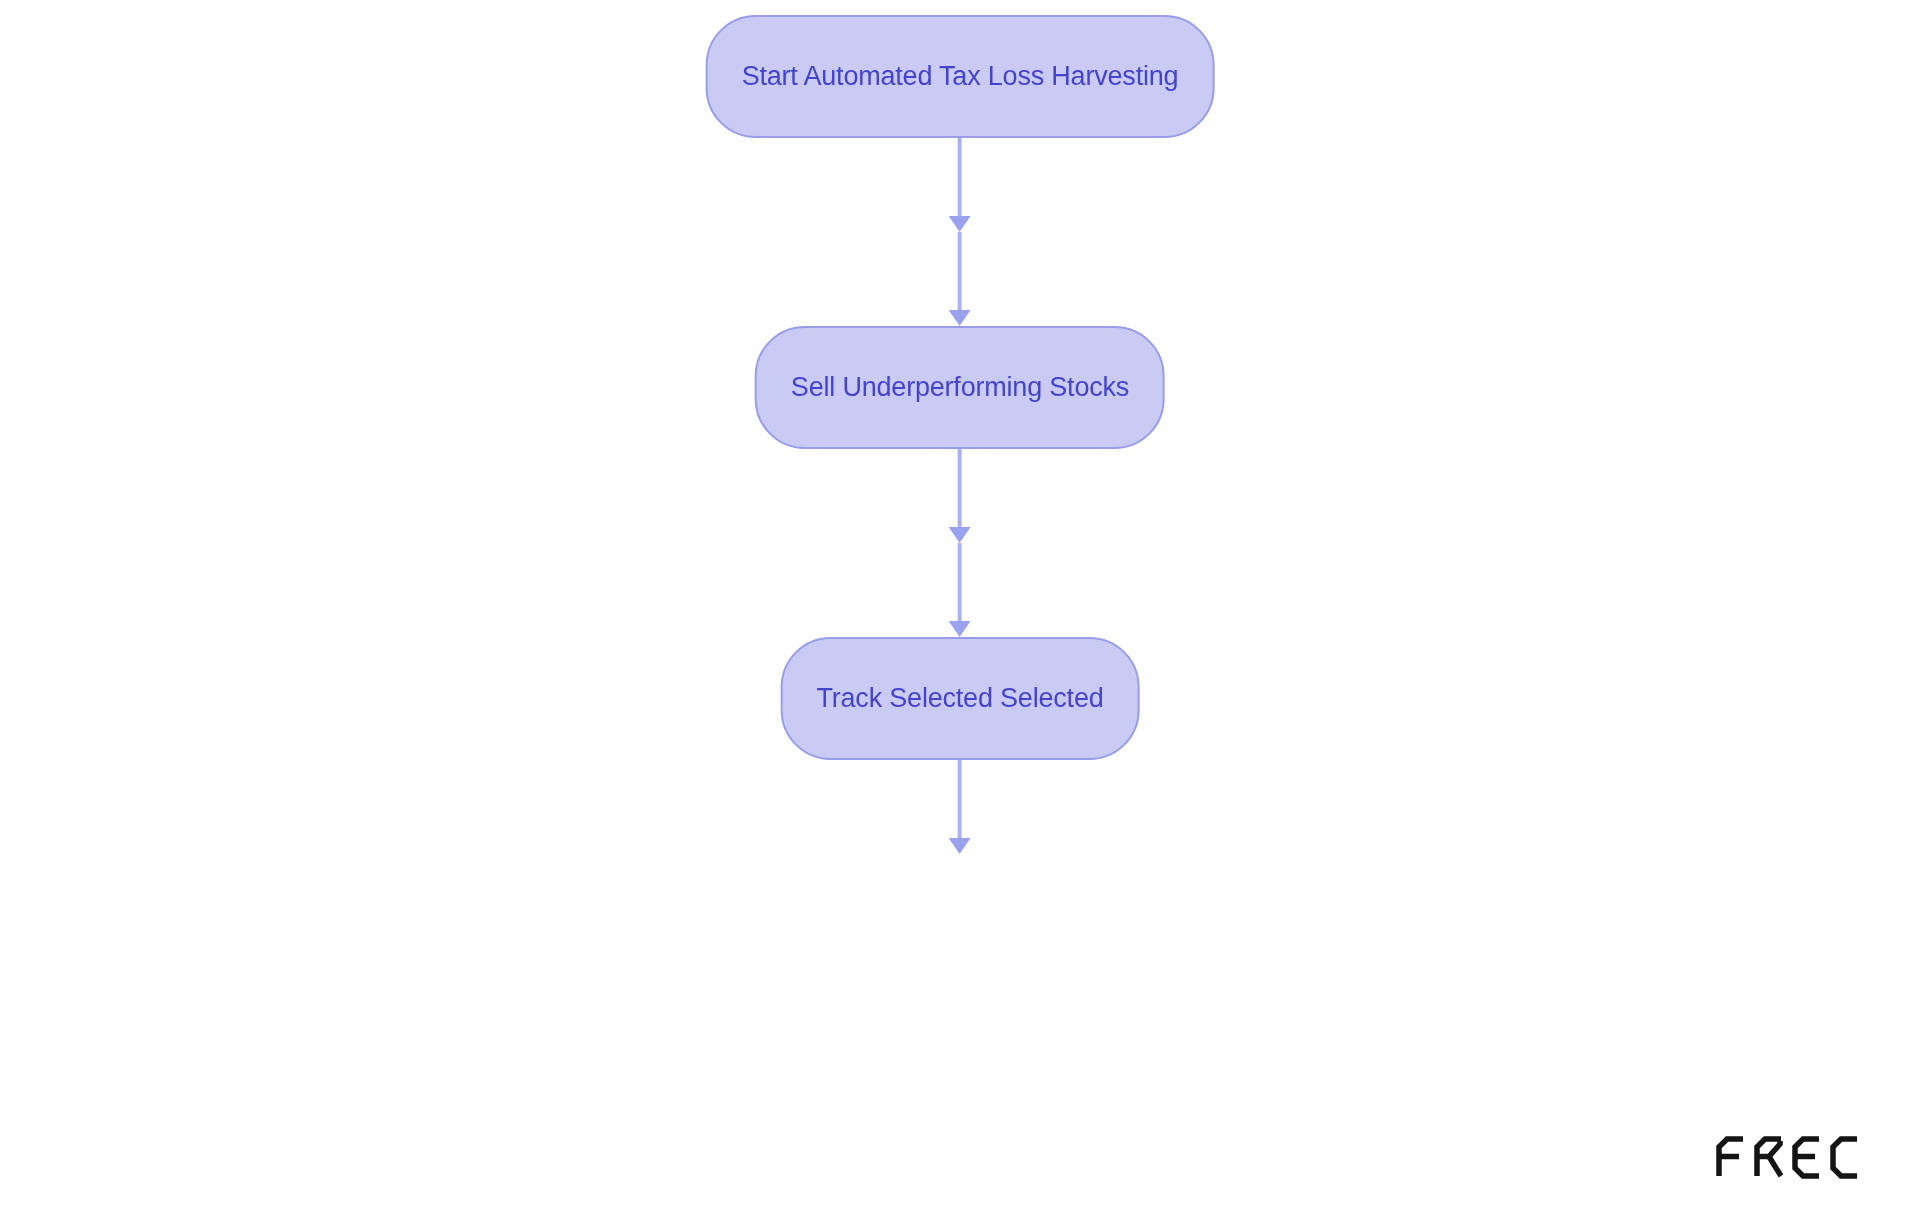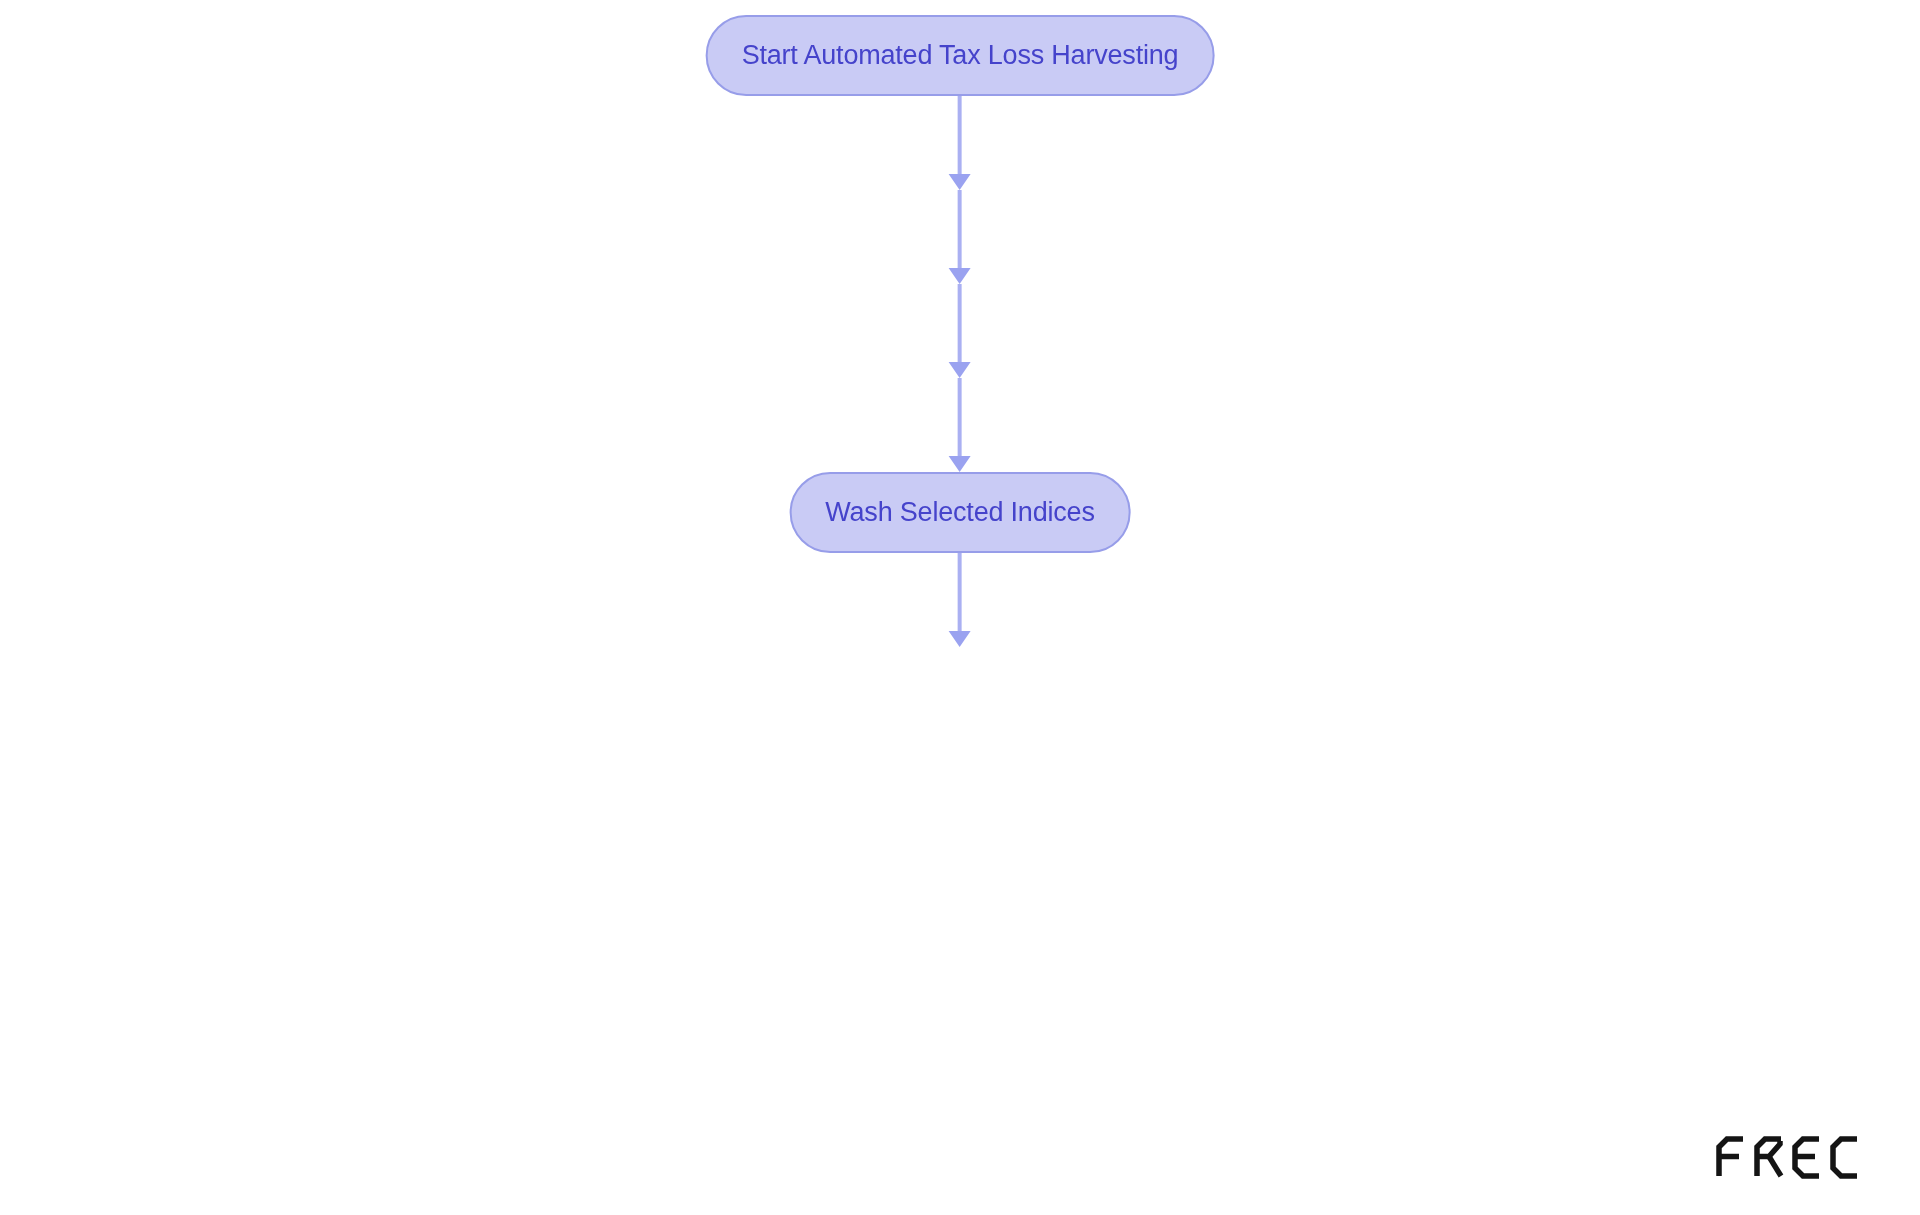--- a/index.html
+++ b/index.html
@@ -22,21 +22,21 @@
   .flow{
     position:absolute;
     left:50%;
     top:15px;
     transform:translateX(-50%);
     display:flex;
     flex-direction:column;
     align-items:center;
   }
   .node{
-    height:81px;
+    height:123px;
     border-radius:50px;
     background:var(--node-fill);
     border:2px solid var(--node-border);
     display:flex;
     align-items:center;
     justify-content:center;
     padding:0 34px;
     white-space:nowrap;
   }
   .node span{
@@ -88,34 +88,37 @@
       <div class="shaft"></div>
       <div class="head"></div>
     </div>
 
 
     <div class="arrow">
       <div class="shaft"></div>
       <div class="head"></div>
     </div>
 
+    <div class="node">
+      <span>Sell Underperforming Stocks</span>
+    </div>
 
     <div class="arrow">
       <div class="shaft"></div>
       <div class="head"></div>
     </div>
 
 
     <div class="arrow">
       <div class="shaft"></div>
       <div class="head"></div>
     </div>
 
     <div class="node">
-      <span>Wash Selected Indices</span>
+      <span>Track Selected Selected</span>
     </div>
 
     <div class="arrow">
       <div class="shaft"></div>
       <div class="head"></div>
     </div>
 
 
   </div>
 

